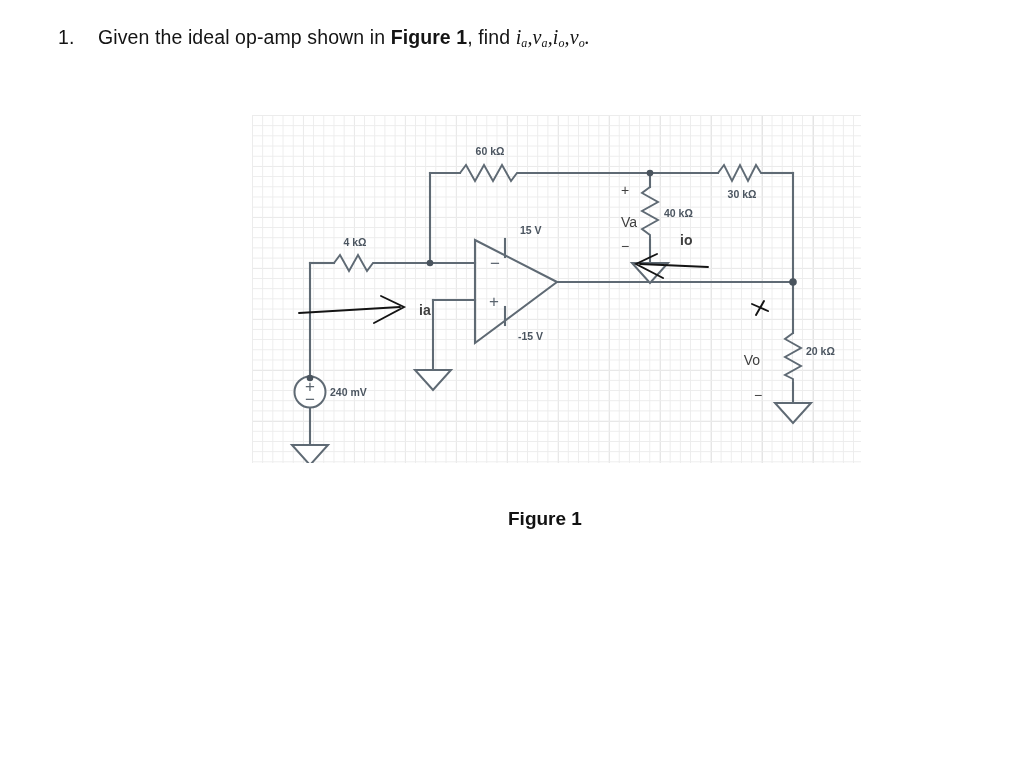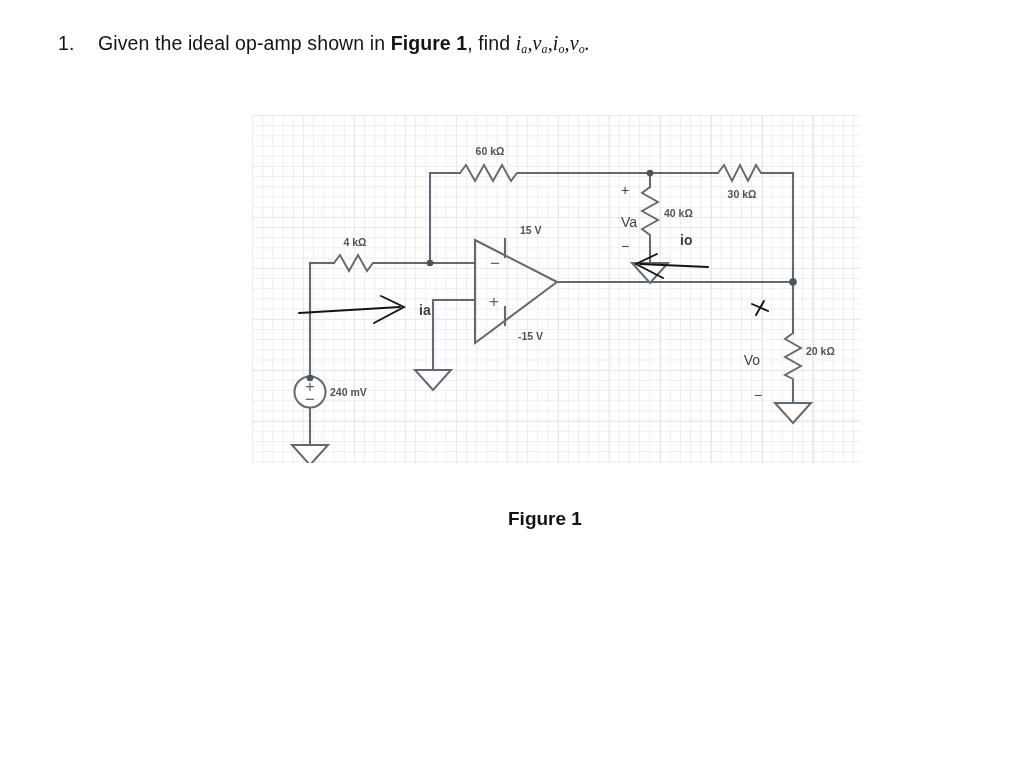--- a/index.html
+++ b/index.html
@@ -12,21 +12,21 @@
     height: 758px;
     position: relative;
     font-family: "Liberation Sans", sans-serif;
     overflow: hidden;
   }
 
   
   #question-block {
     position: absolute;
     left: 58px;
-    top: 32px;
+    top: 26px;
     width: 900px;
     font-size: 19.5px;
     color: #141414;
     letter-spacing: 0.1px;
     white-space: nowrap;
   }
   #question-block .qnum {
     display: inline-block;
     width: 40px;
   }

